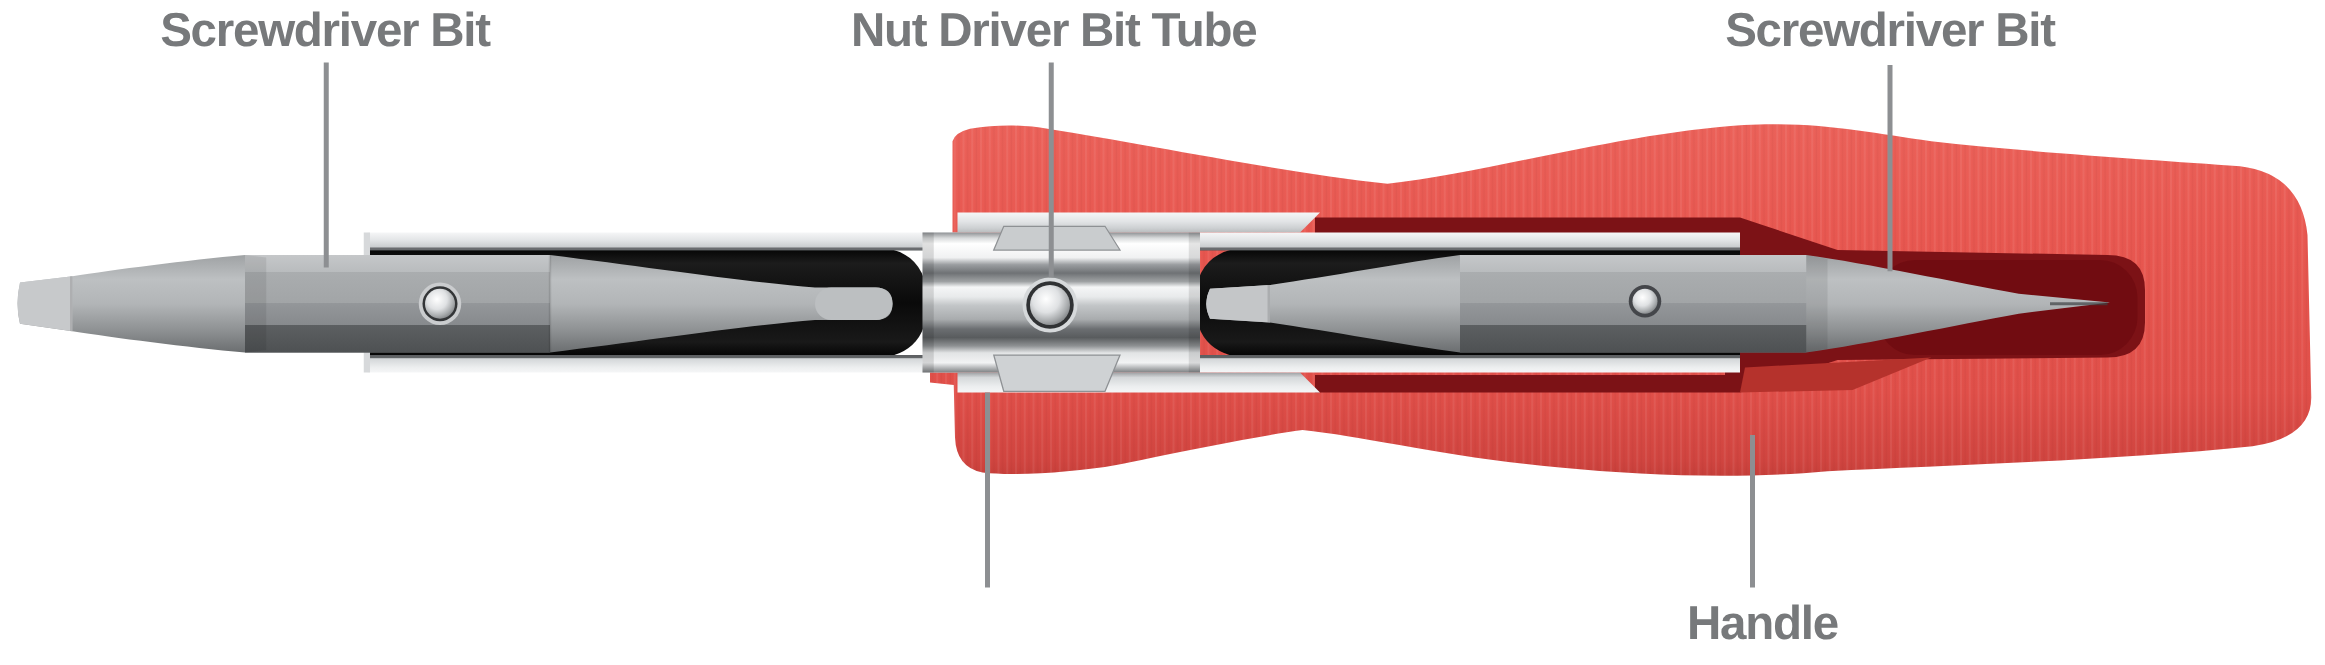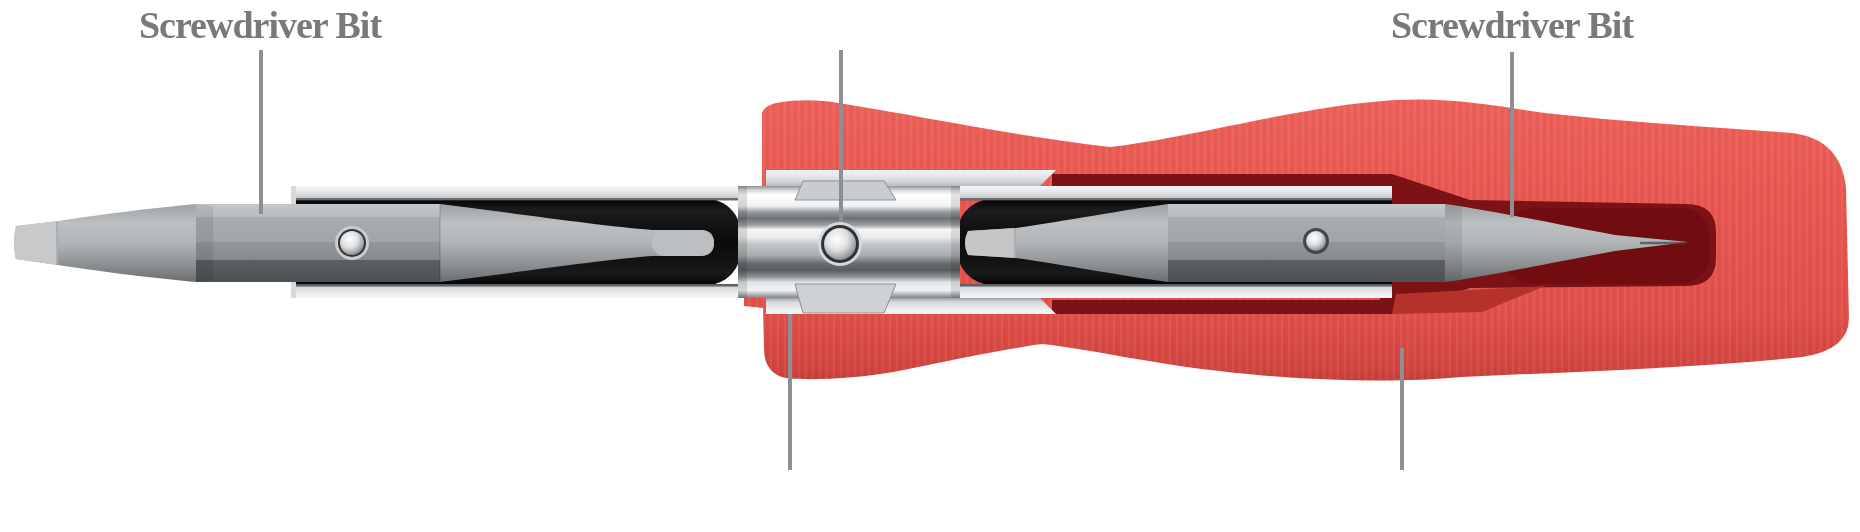--- a/index.html
+++ b/index.html
@@ -7,21 +7,21 @@
     position:relative;
     width:1860px;height:532px;
     background:#ffffff;
     overflow:hidden;
     font-family:"Liberation Sans",sans-serif;
   }
   .stage svg{position:absolute;left:0;top:0;}
   .lbl{
     position:absolute;
     transform:translateX(-50%);
-    font-family:Liberation Serif, serif;
+    font-family:Liberation Sans, sans-serif;
     font-weight:bold;
     font-size:38px;
     line-height:1;
     letter-spacing:-1px;
     color:#77797b;
     white-space:nowrap;
   }
   .lbl.top{top:6px;}
   .lbl.bottom{top:480px;}
 </style>
@@ -232,15 +232,17 @@
     <g stroke="#8d8f92" stroke-width="4">
       <line x1="261" y1="50" x2="261" y2="214"></line>
       <line x1="841" y1="50" x2="841" y2="222"></line>
       <line x1="1512" y1="52" x2="1512" y2="217"></line>
       <line x1="790" y1="314" x2="790" y2="470"></line>
       <line x1="1402" y1="348" x2="1402" y2="470"></line>
     </g>
   </svg>
 
   <div class="lbl top" style="left:260px">Screwdriver Bit</div>
+  <div class="lbl top" style="left:843px">Nut Driver Bit Tube</div>
   <div class="lbl top" style="left:1512px">Screwdriver Bit</div>
+  <div class="lbl bottom" style="left:1410px">Handle</div>
 
 </div>
 
 </body></html>

